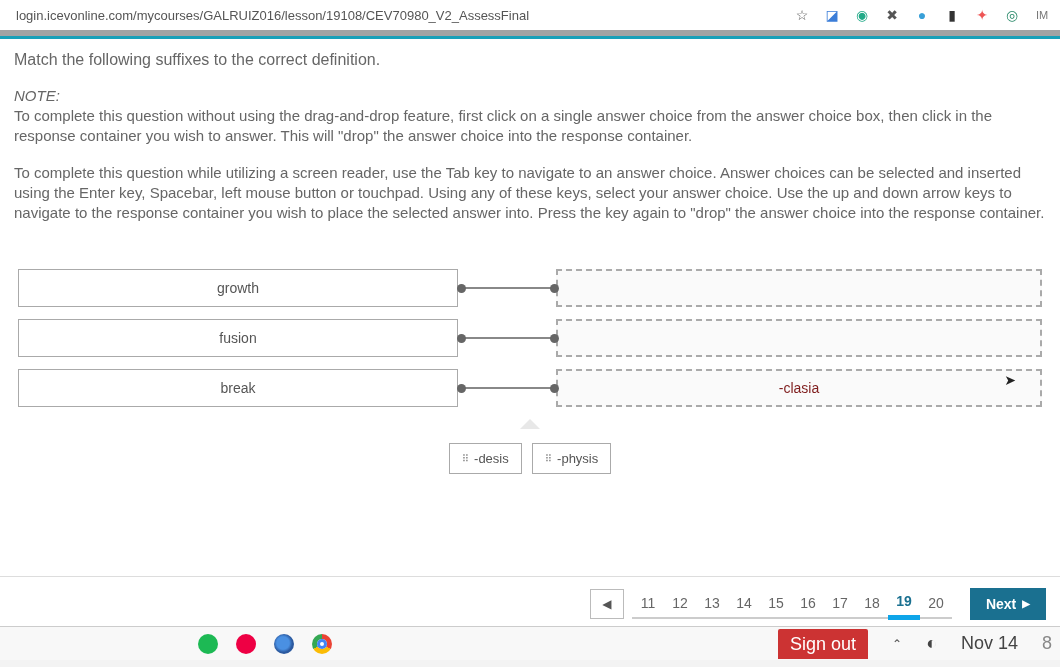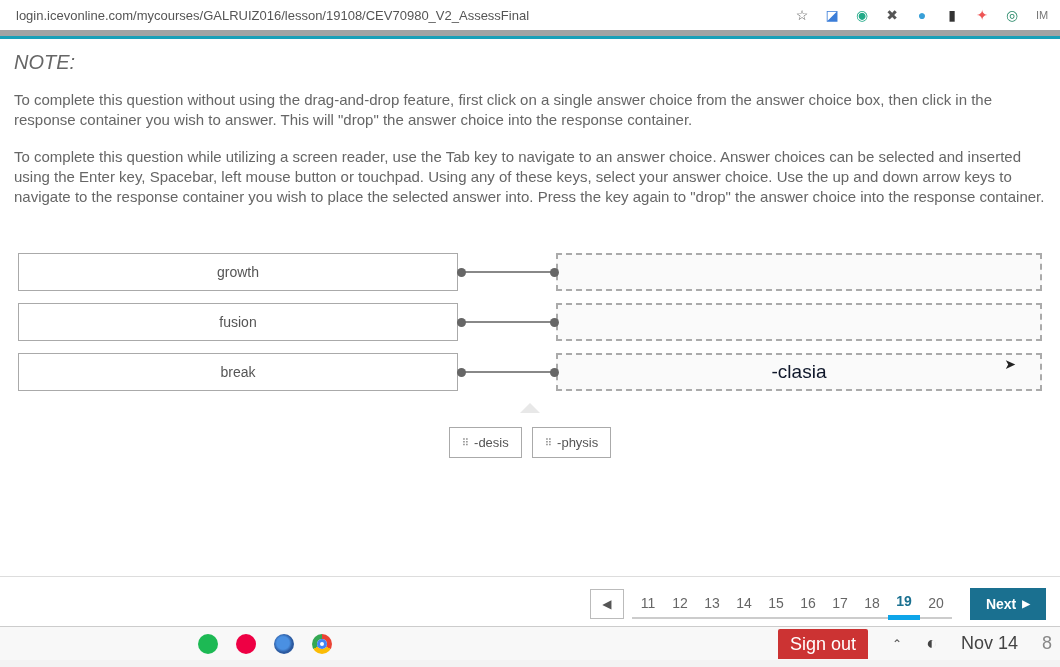--- a/index.html
+++ b/index.html
@@ -35,24 +35,24 @@
       padding: 12px 14px 30px;
       min-height: 540px;
       border-top: 3px solid #1aa0b8;
     }
     .prompt-line {
       font-size: 16px;
       color: #666;
       margin-bottom: 18px;
     }
     .note-label {
-      font-size: 20px;
+      font-size: 15px;
       font-style: italic;
       color: #666;
-      margin-bottom: 16px;
+      margin-bottom: 2px;
     }
     .note-text, .reader-text {
       font-size: 15px;
       color: #666;
       line-height: 1.35;
       margin-bottom: 16px;
     }
     .match-area {
       padding: 30px 4px 20px;
     }
@@ -95,22 +95,22 @@
     .dot-l { left: -1px; }
     .dot-r { right: -1px; }
     .drop-box {
       flex: 1;
       height: 38px;
       border: 2px dashed #aaa;
       background: #fafafa;
       display: flex;
       align-items: center;
       justify-content: center;
-      font-size: 19px;
-      color: #0f172a;
+      font-size: 14px;
+      color: #7f1d1d;
       margin-left: -2px;
     }
     .drop-box.filled {
       border: 2px dashed #aaa;
     }
     .answers-row {
       display: flex;
       justify-content: center;
       gap: 10px;
       margin-top: 36px;
@@ -249,20 +249,21 @@
     <span style="color:#555">✖</span>
     <span style="color:#39a0d8">●</span>
     <span style="color:#333">▮</span>
     <span style="color:#e55">✦</span>
     <span style="color:#2a8a6a">◎</span>
     <span style="color:#777;font-size:11px">IM</span>
   </div>
 </div>
 
 <div class="content">
+  <div class="prompt-line">Match the following suffixes to the correct definition.</div>
   <div class="note-label">NOTE:</div>
   <div class="note-text">To complete this question without using the drag-and-drop feature, first click on a single answer choice from the answer choice box, then click in the response container you wish to answer. This will "drop" the answer choice into the response container.</div>
   <div class="reader-text">To complete this question while utilizing a screen reader, use the Tab key to navigate to an answer choice. Answer choices can be selected and inserted using the Enter key, Spacebar, left mouse button or touchpad. Using any of these keys, select your answer choice. Use the up and down arrow keys to navigate to the response container you wish to place the selected answer into. Press the key again to "drop" the answer choice into the response container.</div>
 
   <div class="match-area">
 
     <div class="match-row">
       <div class="term-box">growth</div>
       <div class="connector">
           <span class="dot-l"></span>

